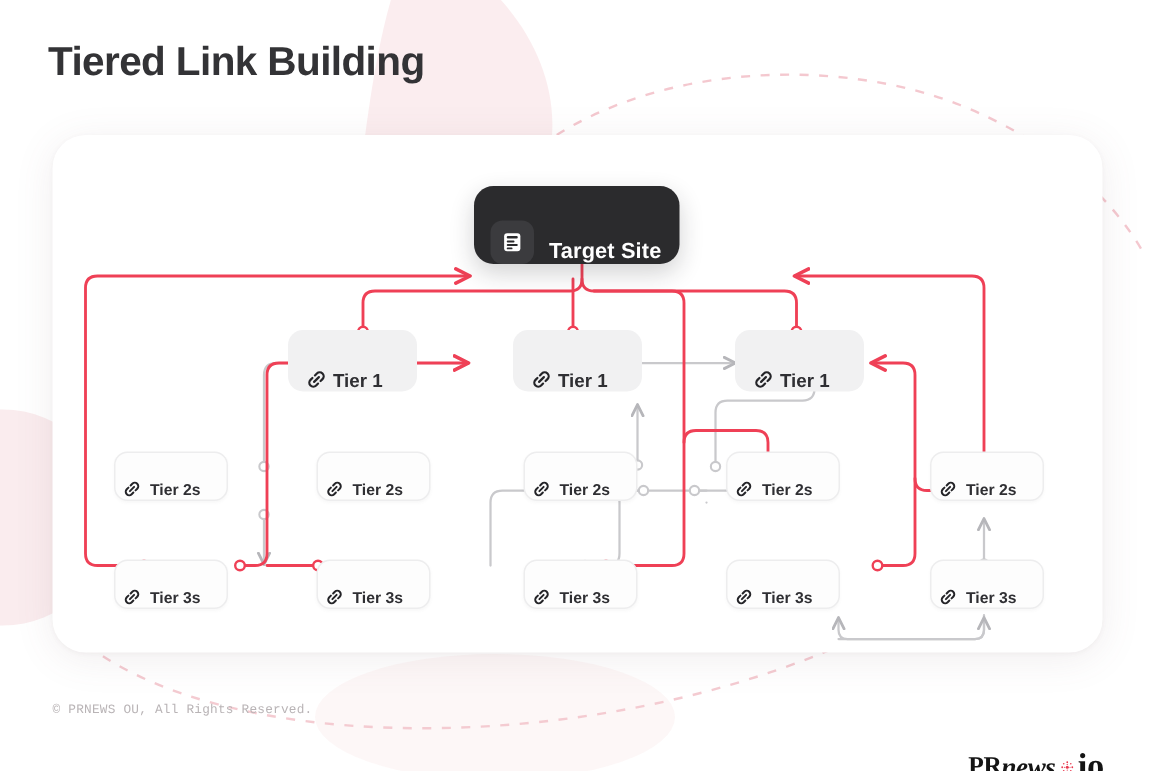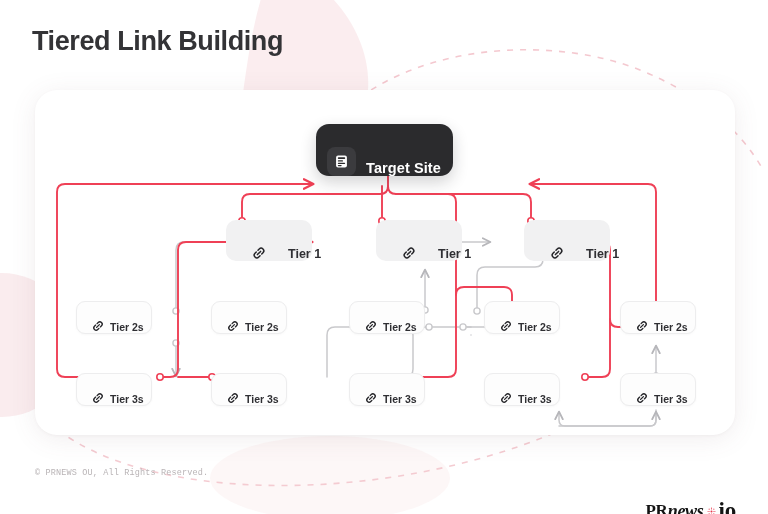--- a/index.html
+++ b/index.html
@@ -80,37 +80,36 @@
     font-size: 14.5px;
     font-weight: 700;
     letter-spacing: 0.1px;
   }
 
   
   .node-t1 {
     width: 86px; height: 41px;
     background: #f1f1f2;
     border-radius: 10px;
-    padding-left: 25px;
-    gap: 21px;
-    margin-left: 34px;
+    padding-left: 11px;
+    gap: 3px;
   }
   .node-t1 .lbl {
     color: #2f2f33;
     font-size: 12.5px;
     font-weight: 700;
   }
 
   
   .node-sm {
     width: 76px; height: 33px;
     background: #fdfdfd;
     border: 1px solid #ededee;
     border-radius: 9px;
-    padding-left: 14px;
+    padding-left: 4px;
     gap: 5px;
     box-shadow: 0 1px 2px rgba(120,110,115,0.05);
   }
   .node-sm .lbl {
     color: #2f2f33;
     font-size: 10.5px;
     font-weight: 700;
   }
 
   .link-ico { flex: none; display:flex; }

